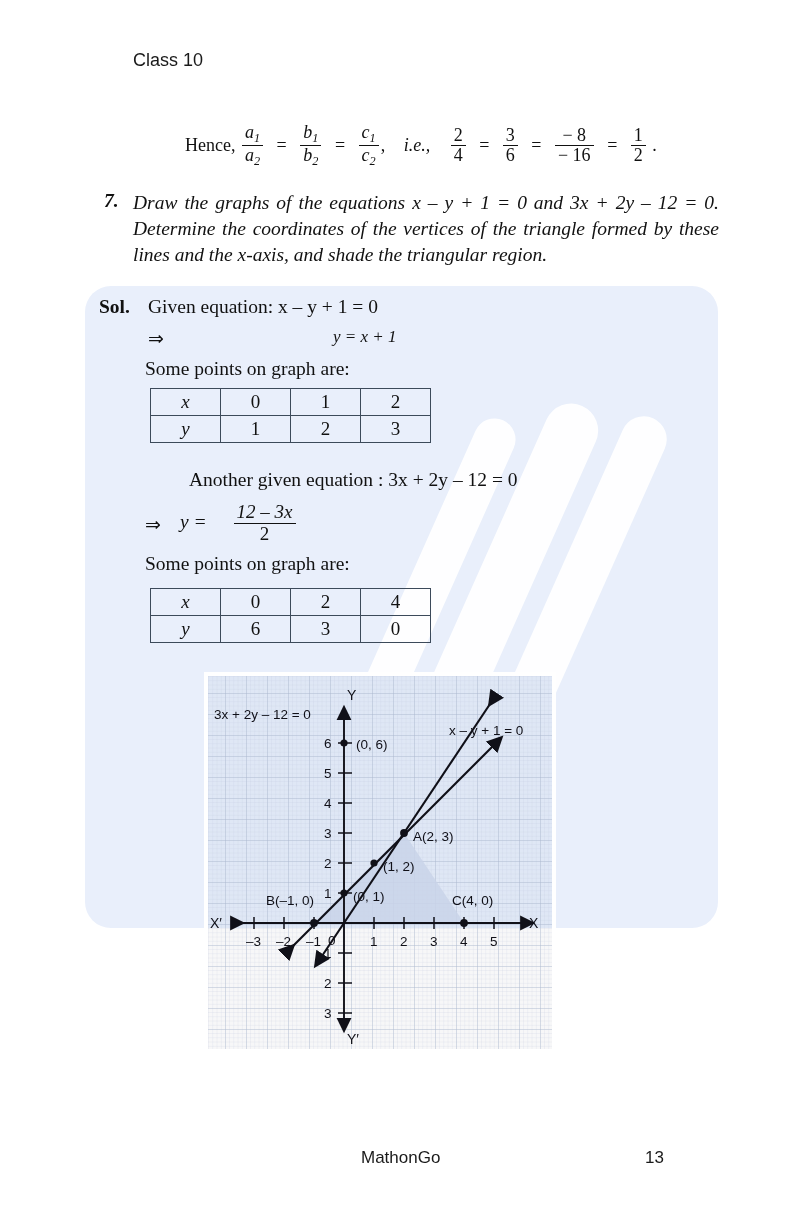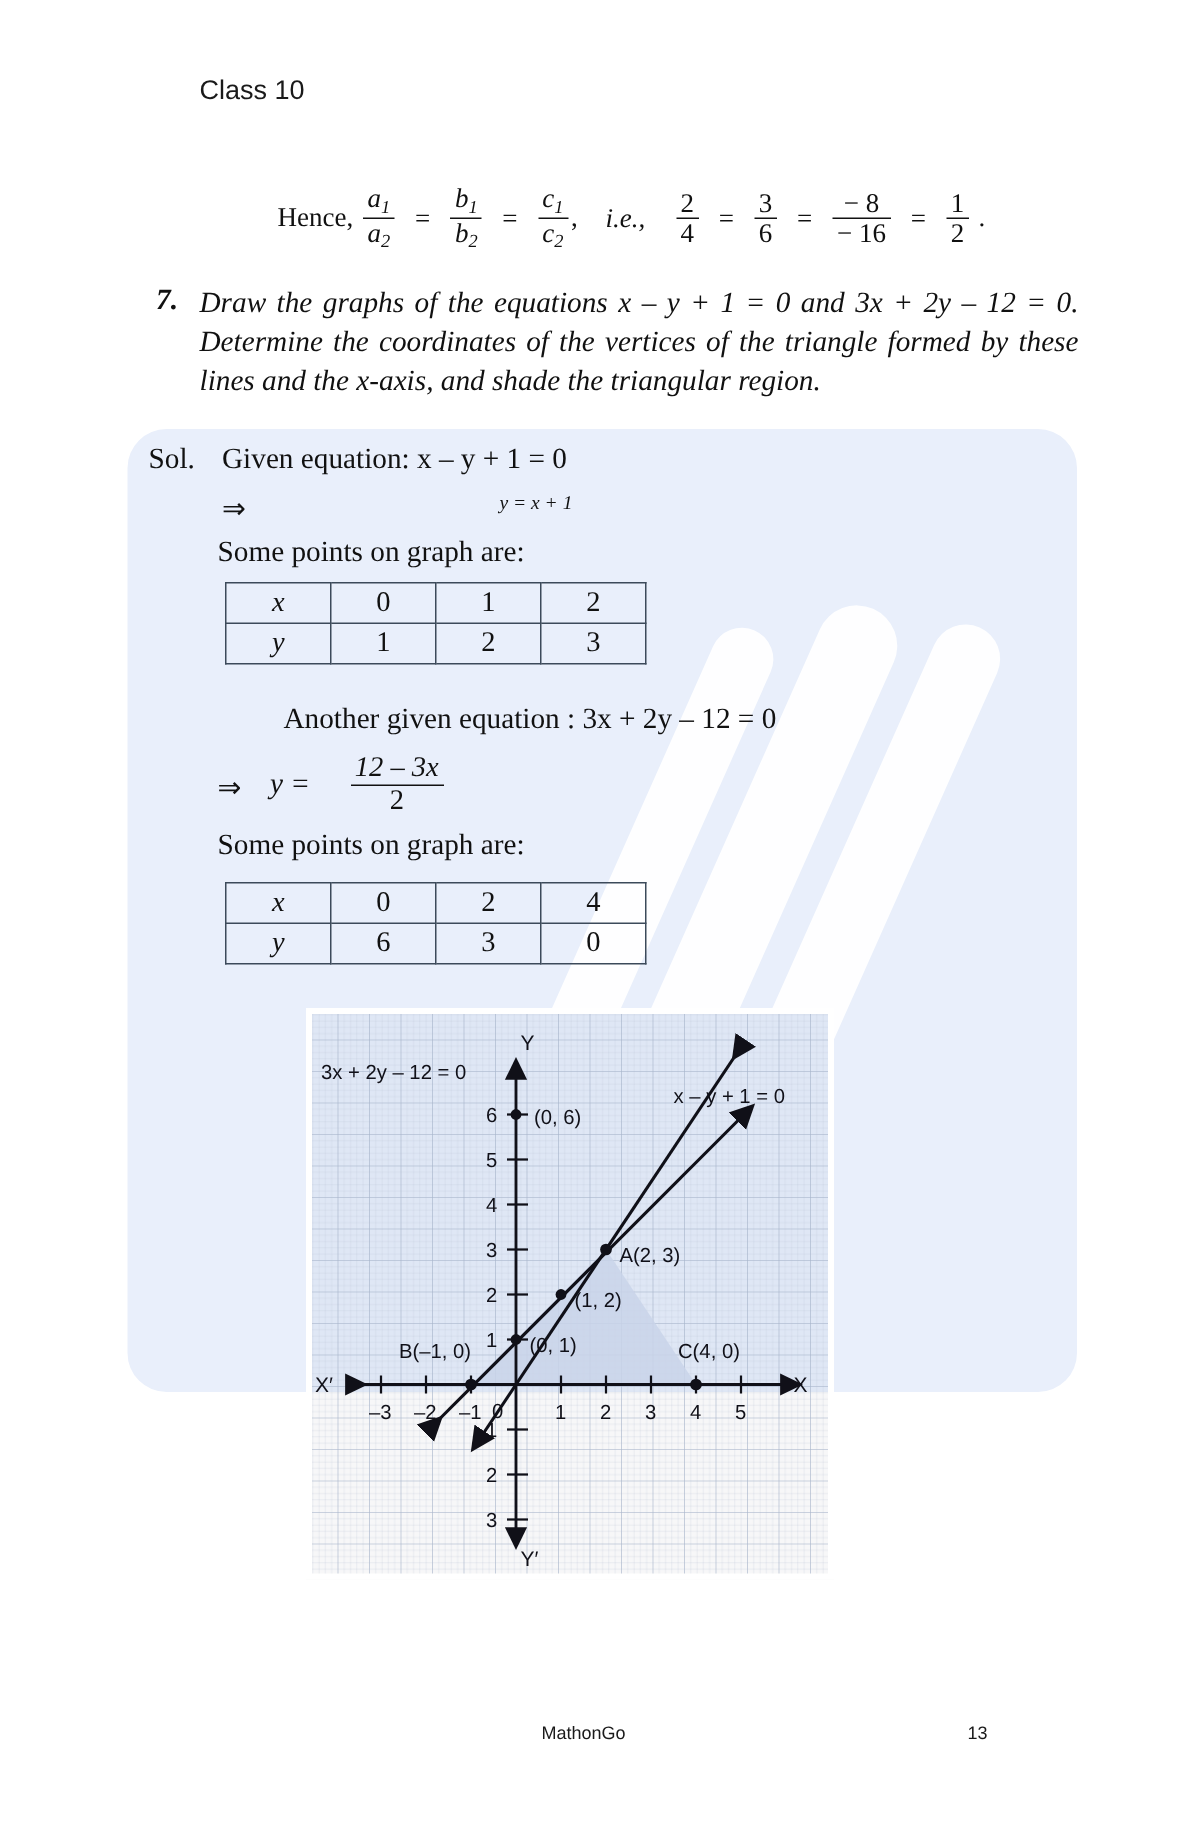--- a/index.html
+++ b/index.html
@@ -15,21 +15,21 @@
   .page{position:absolute;inset:0;}
 
   
   .hdr{position:absolute;top:50px;left:0;width:800px;height:24px;
        font-family:"Liberation Sans",sans-serif;font-size:18px;color:#1a1a1a;}
   .hdr .cls{position:absolute;left:133px;top:0;}
   .hdr .chap{position:absolute;left:296px;top:0;}
 
   
   .ftr{position:absolute;top:1148px;left:0;width:800px;height:22px;
-       font-family:"Liberation Sans",sans-serif;font-size:12px;color:#1a1a1a;}
+       font-family:"Liberation Sans",sans-serif;font-size:17px;color:#1a1a1a;}
   .ftr .brand{position:absolute;left:361px;top:0;}
   .ftr .pg{position:absolute;left:645px;top:0;}
 
   
   .sol-panel{
     position:absolute;left:85px;top:286px;width:633px;height:642px;
     background:#e9effb;border-radius:26px;
     overflow:hidden;
   }
   .wm{position:absolute;background:#ffffff;opacity:.92;border-radius:40px;
@@ -52,24 +52,24 @@
   
   .hence{top:124px;left:185px;font-size:18px;white-space:nowrap;}
   .hence .eq{margin:0 7px;}
 
   
   .qnum{top:190px;left:104px;font-size:19.5px;font-weight:bold;font-style:italic;}
   .qbody{top:190px;left:133px;width:586px;font-size:19.5px;font-style:italic;
          line-height:25.8px;text-align:justify;}
 
   
-  .solLbl{top:296px;left:99px;font-size:19.5px;font-weight:normal;}
+  .solLbl{top:296px;left:99px;font-size:19.5px;font-weight:bold;}
   .solL1{top:296px;left:148px;font-size:19.5px;white-space:nowrap;}
   .solArrow{top:327px;left:148px;font-size:19px;}
-  .solEq1{top:327px;left:333px;font-size:13px;white-space:nowrap;}
+  .solEq1{top:327px;left:333px;font-size:17px;white-space:nowrap;}
   .solL2{top:358px;left:145px;font-size:19.5px;}
   .solL3{top:469px;left:145px;font-size:19.5px;white-space:nowrap;margin-left:44px;}
   .solArrow2{top:513px;left:145px;font-size:19px;}
   .solFr{top:503px;left:180px;font-size:19.5px;white-space:nowrap;}
   .solL4{top:553px;left:145px;font-size:19.5px;}
 
   
   .vtbl{position:absolute;border-collapse:collapse;}
   .vtbl td{border:1.3px solid #3c4a5a;text-align:center;
            font-family:"Liberation Serif",serif;font-size:19px;

